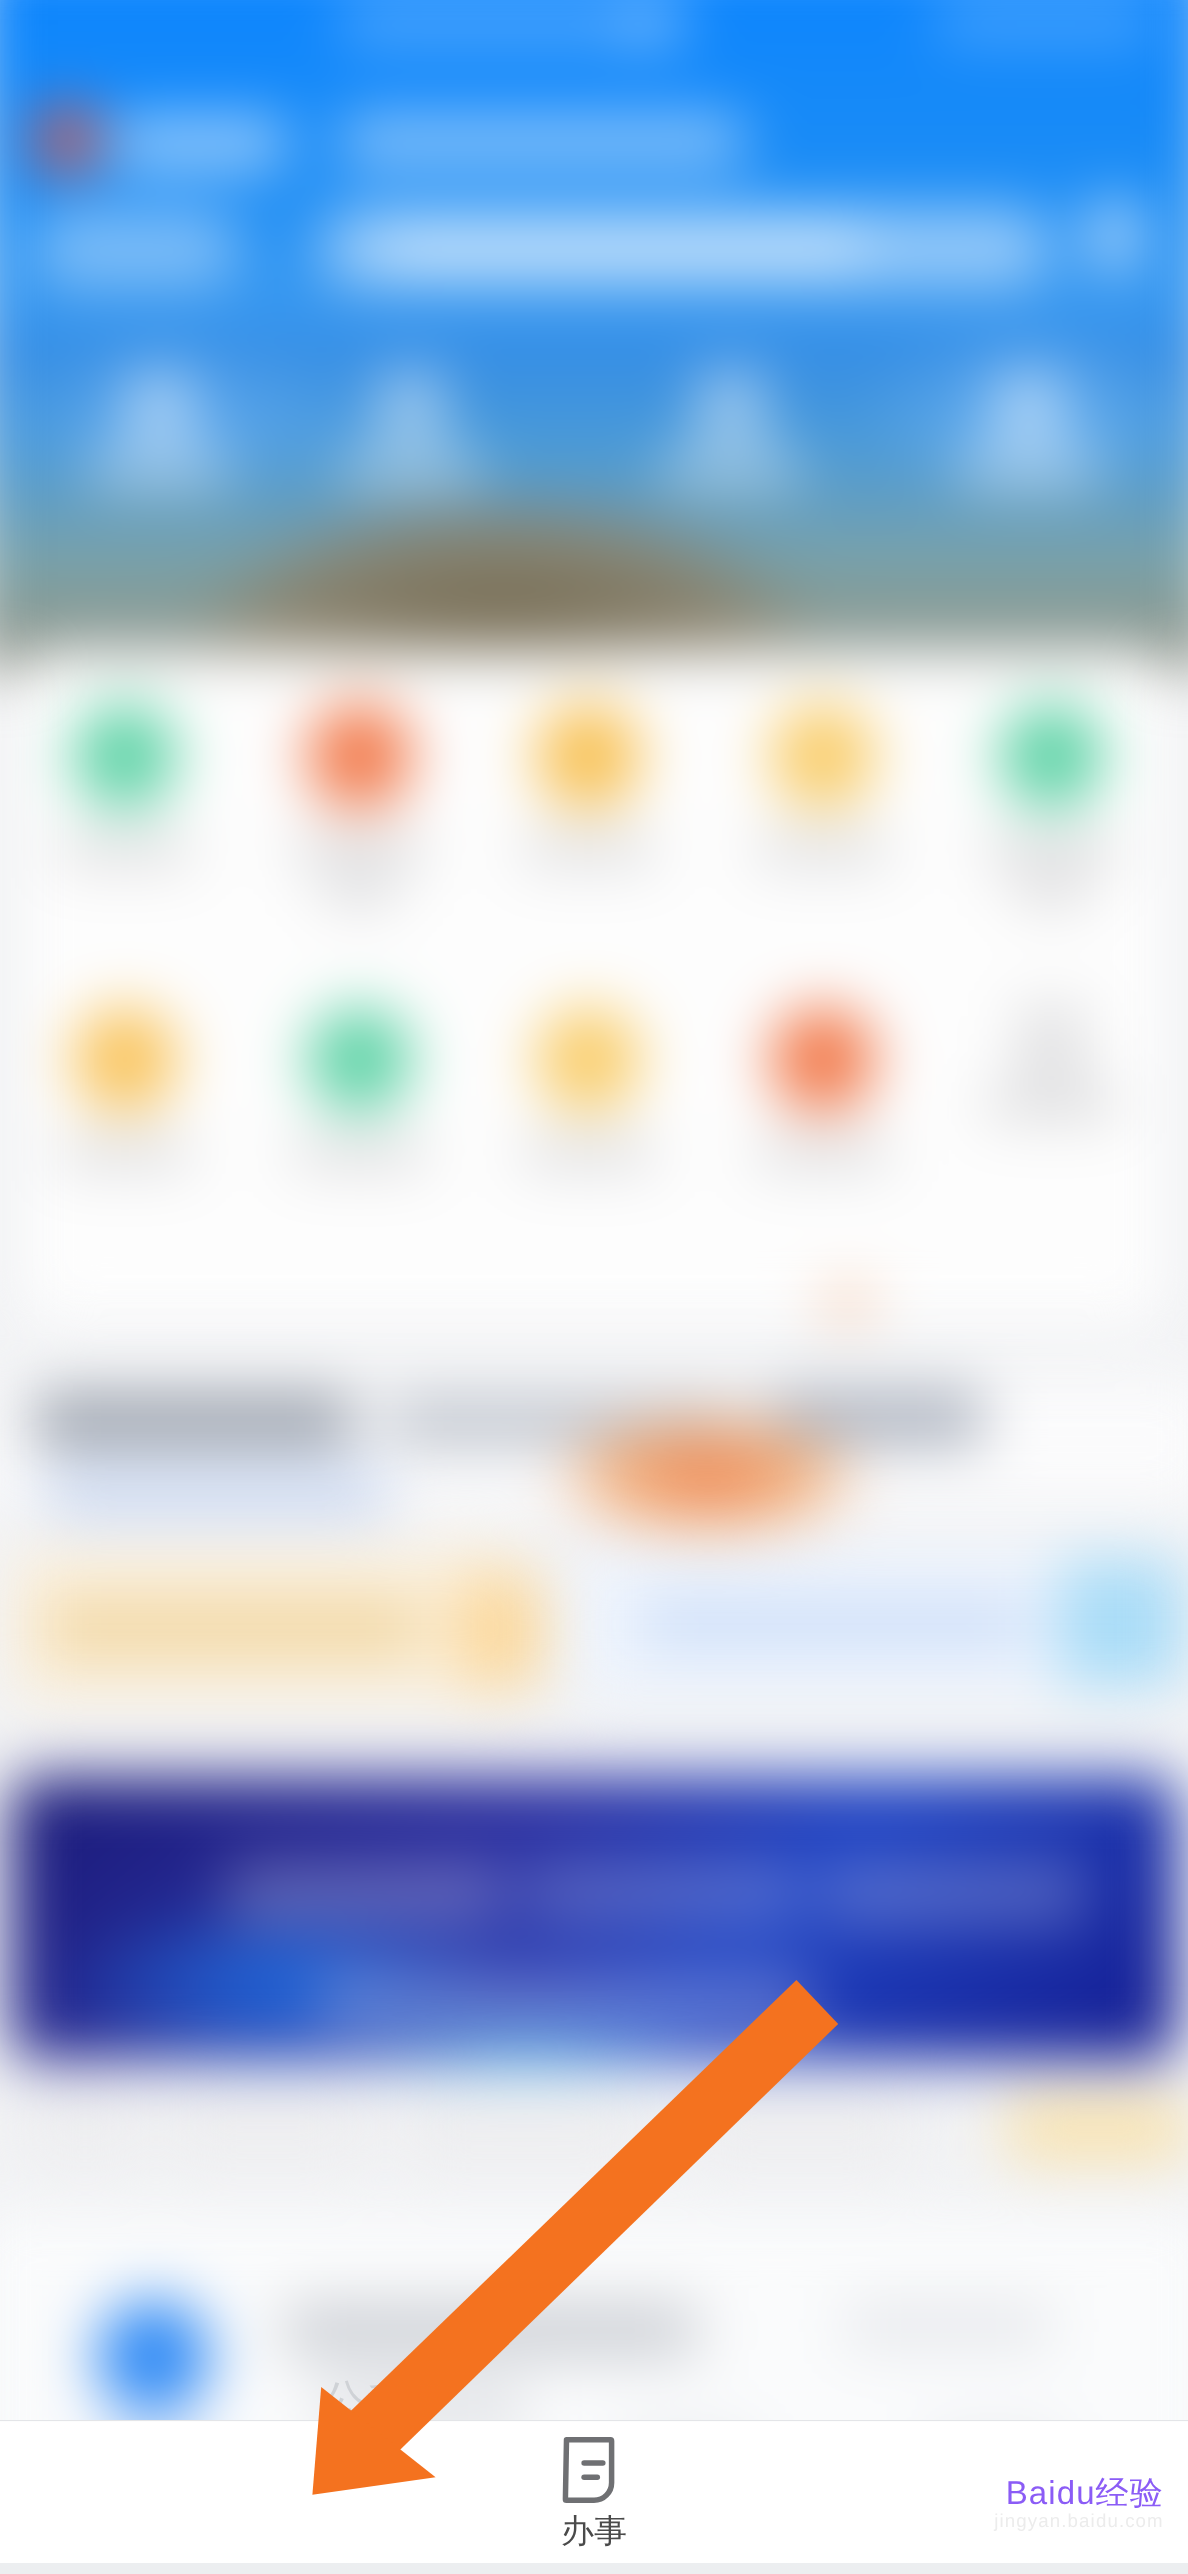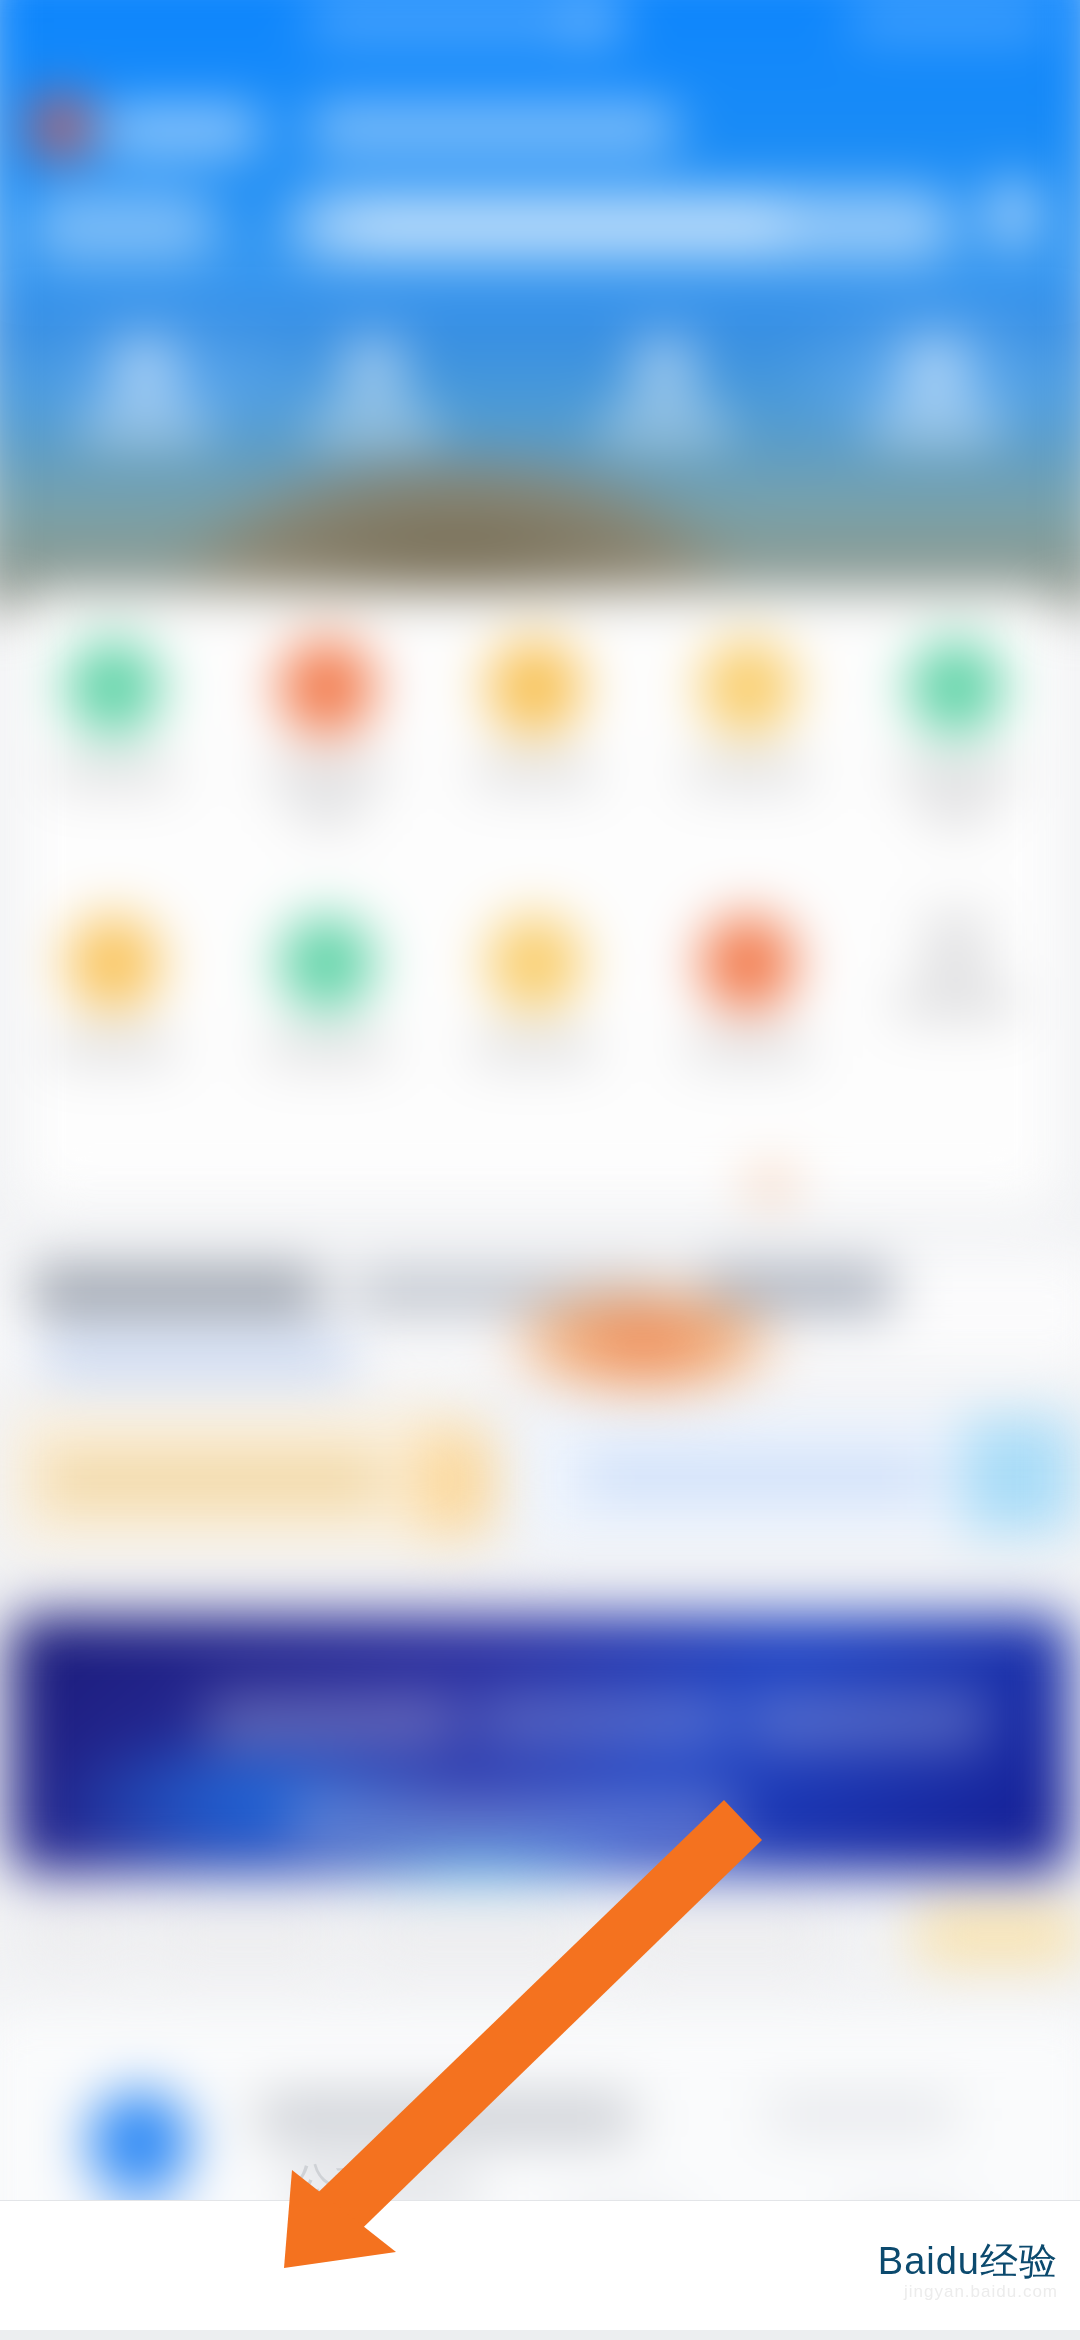--- a/index.html
+++ b/index.html
@@ -158,21 +158,21 @@
   .peek-rule { position:absolute; left:240px; top:2208px; width:300px; height:3px;
                background:#e6e8ea; }
 
   
   #arrow { position:absolute; left:0; top:0; width:1080px; height:2340px;
            pointer-events:none; }
 
   
   .wm { position:absolute; right:22px; bottom:38px; text-align:right;
         font-family:"Liberation Sans",sans-serif; }
-  .wm .wm1 { font-size:38px; color:#0c4a6e; letter-spacing:1px; line-height:1.05; }
+  .wm .wm1 { font-size:30px; color:#8b5cf6; letter-spacing:1px; line-height:1.05; }
   .wm .wm2 { font-size:17px; color:#ececec; letter-spacing:1px; }
 </style>
 </head>
 <body>
 
 <div id="screen">
 
   <div id="blurlayer">
 
     <div class="hdr"></div>
@@ -311,20 +311,30 @@
       <div class="tab faded">
         <span class="ticon"></span>
         <span class="tlabel"></span>
       </div>
 
       <div class="tab faded">
         <span class="ticon"></span>
         <span class="tlabel"></span>
       </div>
 
+      <div class="tab">
+        <span class="ticon">
+          <svg viewBox="0 0 58 62" width="58" height="62" aria-hidden="true">
+            <path d="M4 3 h40 a1 1 0 0 1 1 1 v38 a16 16 0 0 1 -16 16 h-25 a1 1 0 0 1 -1 -1 z" fill="none" stroke="#6f7073" stroke-width="5" stroke-linejoin="round"></path>
+            <line x1="20" y1="24" x2="37" y2="24" stroke="#6f7073" stroke-width="5" stroke-linecap="round"></line>
+            <line x1="20" y1="37" x2="32" y2="37" stroke="#6f7073" stroke-width="5" stroke-linecap="round"></line>
+          </svg>
+        </span>
+        <span class="tlabel">办事</span>
+      </div>
 
       <div class="tab faded">
         <span class="ticon"></span>
         <span class="tlabel"></span>
       </div>
 
       <div class="tab faded">
         <span class="ticon"></span>
         <span class="tlabel"></span>
       </div>

